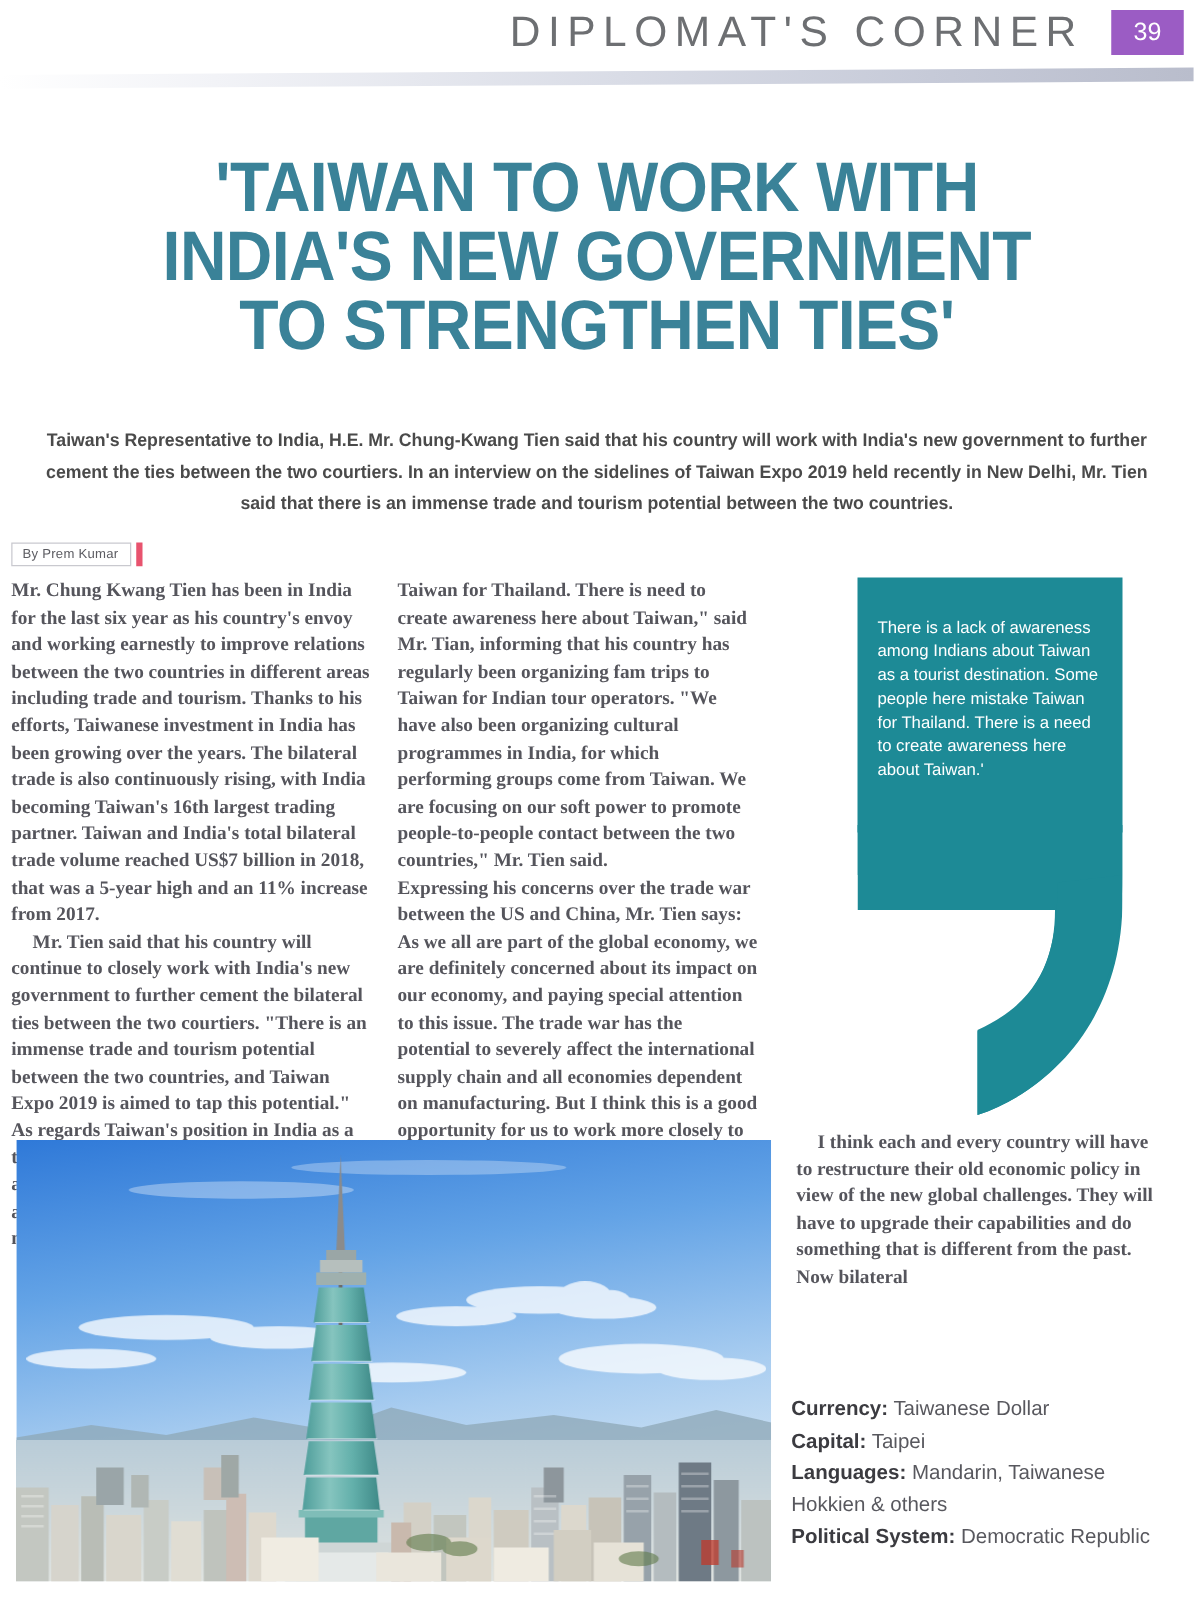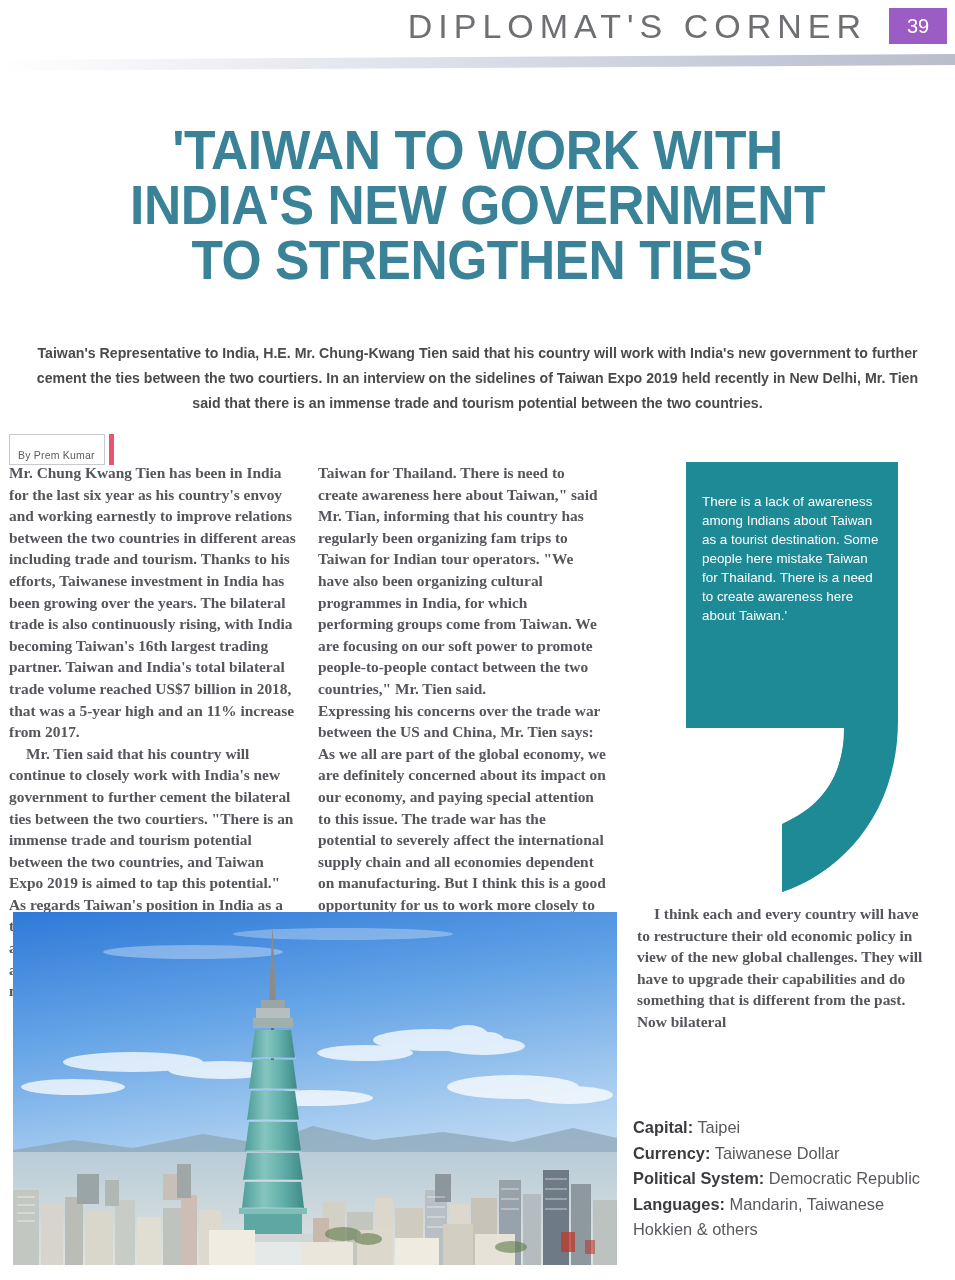--- a/index.html
+++ b/index.html
@@ -91,21 +91,21 @@
   
   .byline-wrap {
     position: absolute;
     top: 434px;
     left: 9px;
     display: flex;
     align-items: stretch;
   }
   .byline-box {
     border: 1px solid #c9c9cf;
-    padding: 14px 9px 3px 8px;
+    padding: 2px 9px 3px 8px;
     font-family: "Liberation Sans", sans-serif;
     font-size: 10.5px;
     color: #5c5c62;
     letter-spacing: 0.2px;
   }
   .byline-bar {
     width: 5px;
     background: #e8536e;
     margin-left: 4px;
   }
@@ -388,29 +388,29 @@
   </svg>
 </div>
 
 <div class="col col-3">
   <p class="indent">I think each and every country will have to restructure their old economic policy in view of the new global challenges. They will have to upgrade their capabilities and do something that is different from the past. Now bilateral</p>
 </div>
 
 <div class="keyfacts">
   <div class="keyfacts-list">
     <div class="kf-row">
+      <span class="k">Currency:</span>
+      <span>Taiwanese Dollar</span>
+    </div>
+    <div class="kf-row">
       <span class="k">Capital:</span>
       <span>Taipei</span>
     </div>
     <div class="kf-row">
-      <span class="k">Currency:</span>
-      <span>Taiwanese Dollar</span>
+      <span class="k">Languages:</span>
+      <span>Mandarin, Taiwanese Hokkien &amp; others</span>
     </div>
     <div class="kf-row">
       <span class="k">Political System:</span>
       <span>Democratic Republic</span>
     </div>
-    <div class="kf-row">
-      <span class="k">Languages:</span>
-      <span>Mandarin, Taiwanese Hokkien &amp; others</span>
-    </div>
   </div>
 </div>
 
 </body></html>

